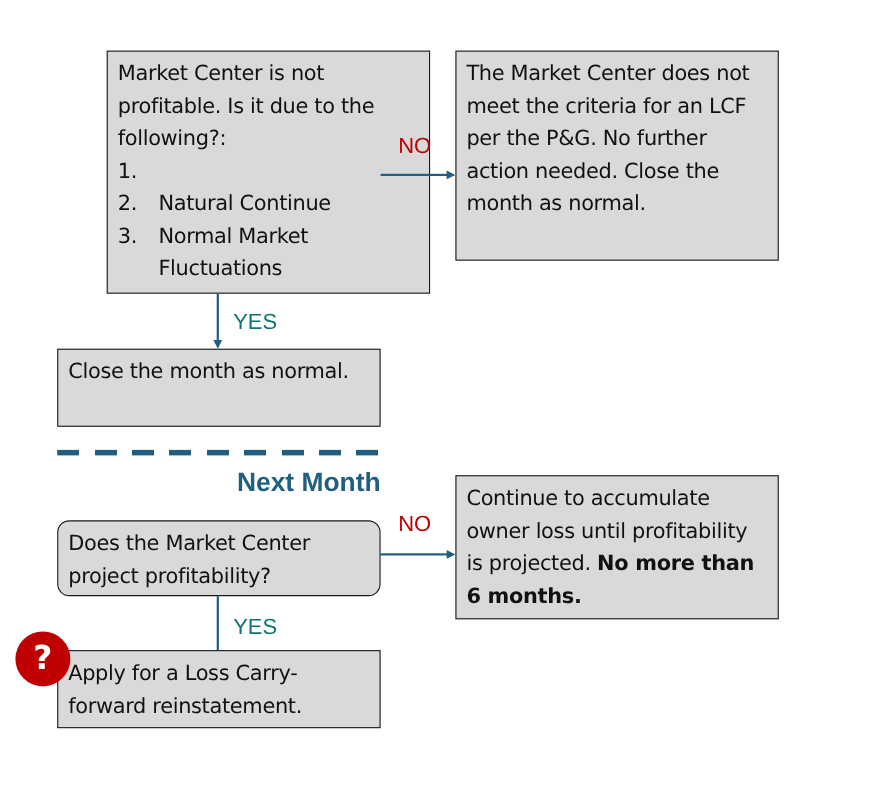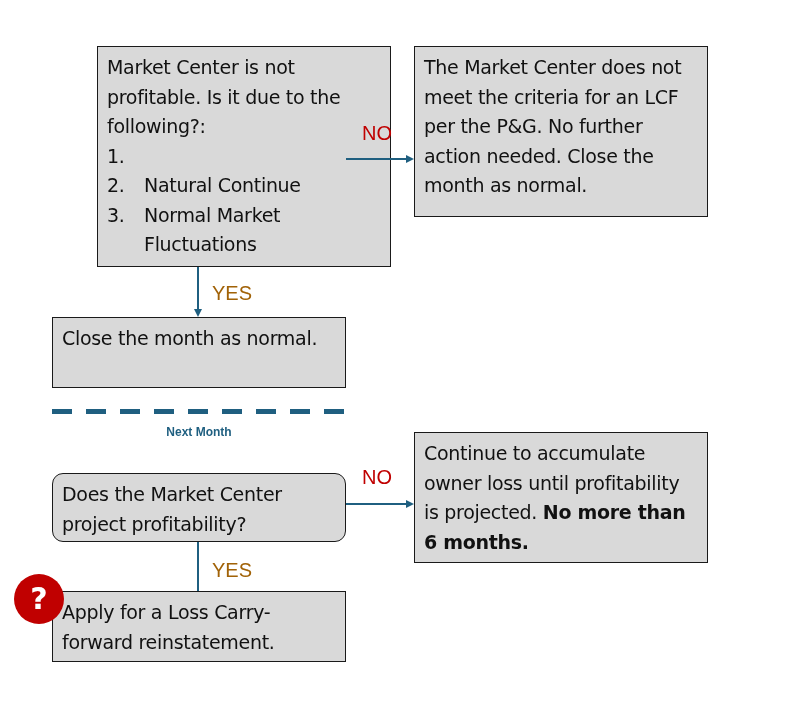--- a/index.html
+++ b/index.html
@@ -7,32 +7,32 @@
            font-family: "Liberation Sans", sans-serif; }
     .box { position: absolute; background: #d9d9d9; border: 1.5px solid #1a1a1a;
            box-sizing: border-box; padding: 6px 9px; color: #111;
            font-family: "DejaVu Sans", sans-serif; font-size: 19px; line-height: 29.5px;
            letter-spacing: -0.3px; }
     .box ol { margin: 0; padding: 0; list-style: none; }
     .box ol li { display: flex; }
     .box ol li .num { width: 37px; flex: none; }
     .label { position: absolute; font-family: "Liberation Sans", sans-serif; font-size: 20px; text-align: center; }
     .no { color: #c00000; }
-    .yes { color: #a16207; }
+    .yes { color: #0f766e; }
     .hline, .vline { position: absolute; background: #1f5f80; }
     .arrow-right { position: absolute; width: 0; height: 0;
            border-top: 4px solid transparent; border-bottom: 4px solid transparent;
            border-left: 8px solid #1f5f80; }
     .arrow-down { position: absolute; width: 0; height: 0;
            border-left: 4px solid transparent; border-right: 4px solid transparent;
            border-top: 8px solid #1f5f80; }
     .dashes { position: absolute; left: 52px; top: 409px; width: 292px; height: 5px;
            background: repeating-linear-gradient(90deg, #1f5f80 0 20px, transparent 20px 34px); }
-    .next-month { position: absolute; left: 52px; top: 425px; width: 294px; text-align: center;
-           font-family: "Liberation Sans", sans-serif; font-weight: bold; font-size: 12px; color: #1f5f80; }
+    .next-month { position: absolute; left: 52px; top: 425px; width: 294px; text-align: right;
+           font-family: "Liberation Sans", sans-serif; font-weight: bold; font-size: 24px; color: #1f5f80; }
     .help { position: absolute; left: 14px; top: 574px; width: 50px; height: 50px; border-radius: 50%;
            background: #c00000; color: #fff; font-family: "DejaVu Sans", sans-serif;
            font-weight: bold; font-size: 30px; line-height: 50px; text-align: center; }
     b { font-weight: bold; }
   </style>
 </head>
 <body>
 
 <div class="box" style="left:52px; top:46px; width:294px; height:221px;margin-left:45px;">
   <div>Market Center is not profitable. Is it due to the following?:</div>
@@ -48,21 +48,21 @@
         <span class="num">3.</span>
         <span>Normal Market Fluctuations</span>
       </li>
   </ol>
 </div>
 
 <div class="hline" style="left:346px; top:158px; width:61px; height:2px;"></div>
 <div class="arrow-right" style="left:406px; top:155px;"></div>
 <div class="label no" style="left:362px; top:122px;">NO</div>
 
-<div class="box" style="left:414px; top:46px; width:294px; height:171px;">
+<div class="box" style="left:414px; top:46px; width:294px; height:191px;">
   <div>The Market Center does not meet the criteria for an LCF per the P&amp;G. No further action needed. Close the month as normal.</div>
 </div>
 
 <div class="vline" style="left:197px; top:267px; width:2px; height:43px;"></div>
 <div class="arrow-down" style="left:194px; top:309px;"></div>
 <div class="label yes" style="left:212px; top:282px;">YES</div>
 
 <div class="box" style="left:52px; top:317px; width:294px; height:71px;">
   <div>Close the month as normal.</div>
 </div>

